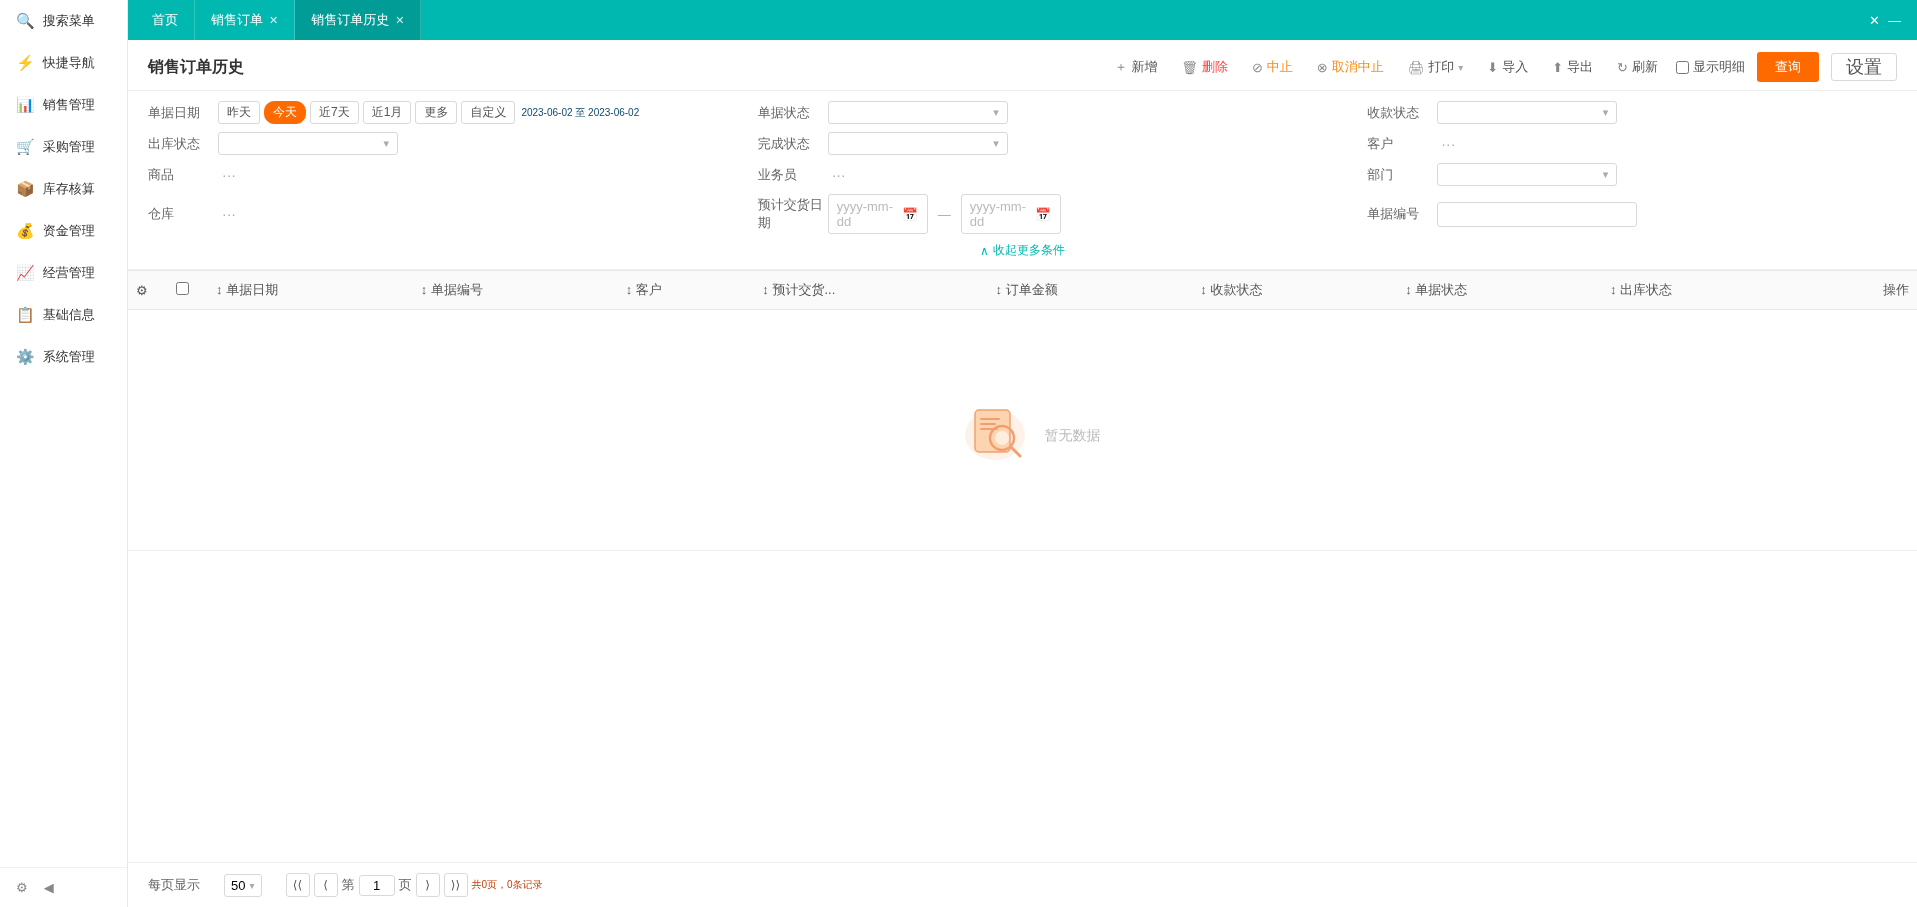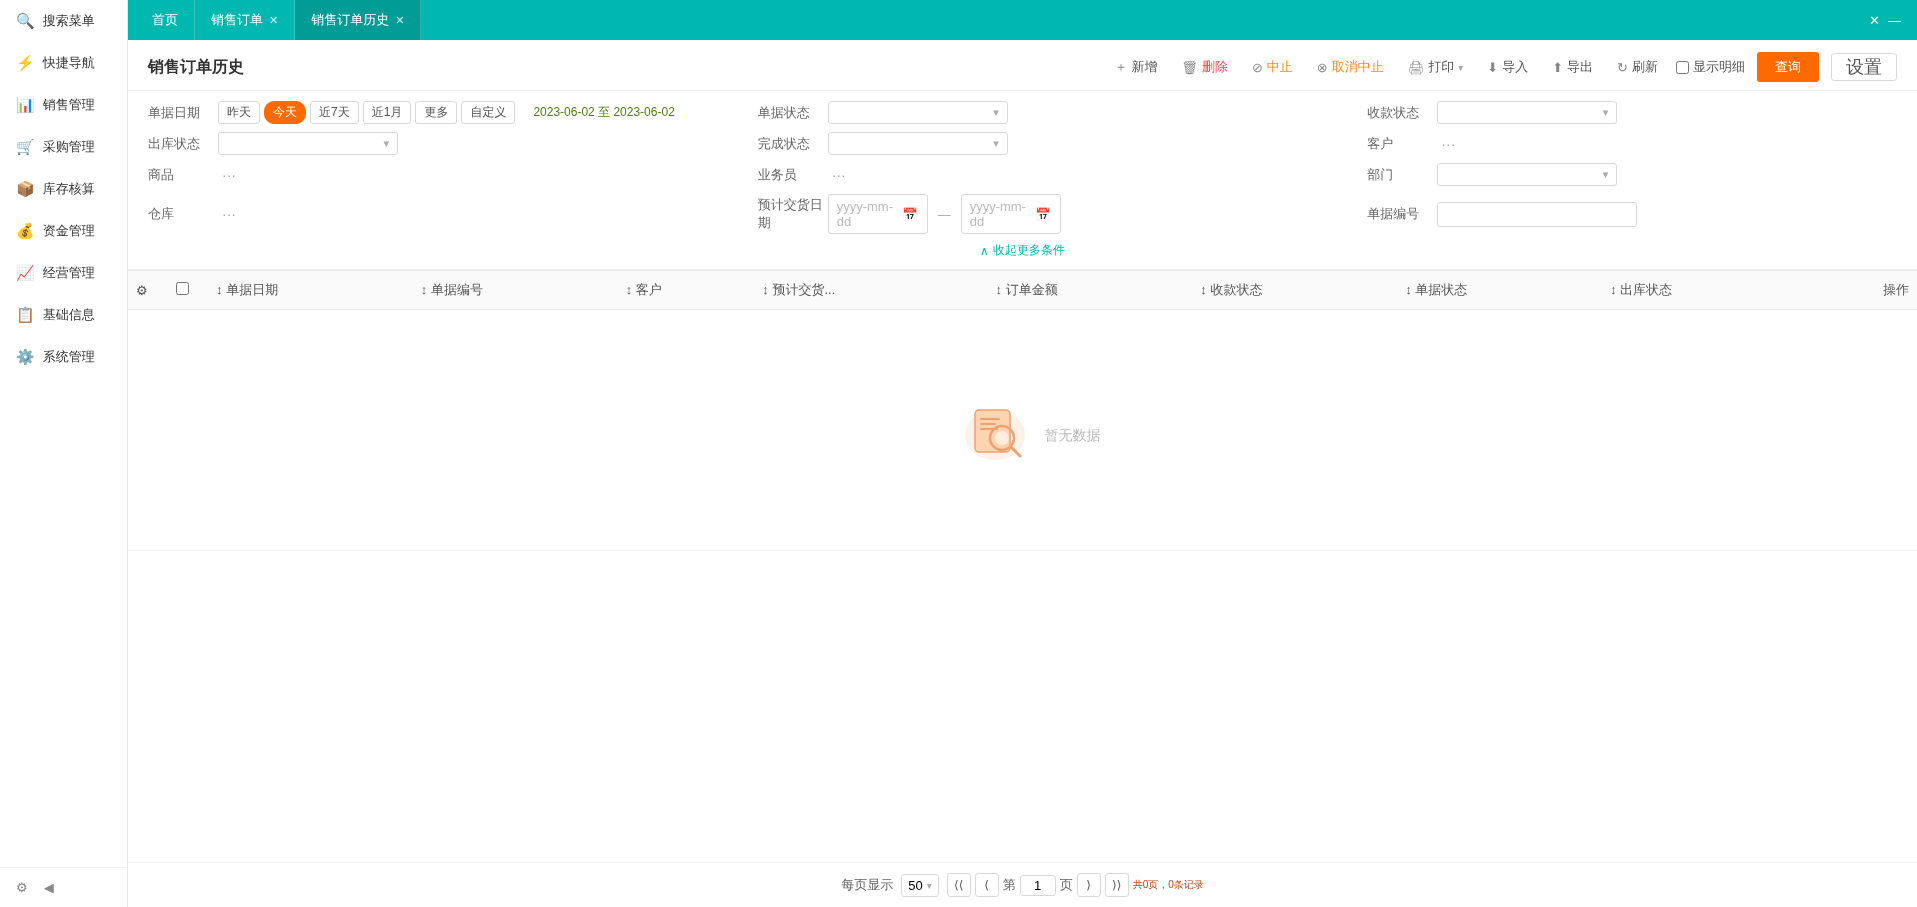--- a/index.html
+++ b/index.html
@@ -151,21 +151,21 @@
     .filter-label {
       width: 70px;
       color: #666;
       font-size: 13px;
       flex-shrink: 0;
     }
     .filter-field {
       display: flex;
       align-items: center;
       flex: 1;
-      gap: 18px;
+      gap: 6px;
       min-width: 0;
     }
     .date-buttons {
       display: flex;
       align-items: center;
       gap: 4px;
     }
     .date-btn {
       padding: 2px 8px;
       border: 1px solid #d9d9d9;
@@ -175,22 +175,22 @@
       cursor: pointer;
       font-size: 12px;
     }
     .date-btn.active {
       background: #ff6a00;
       color: #fff;
       border-color: #ff6a00;
       border-radius: 10px;
     }
     .date-range {
-      color: #4d7c0f;
-      font-size: 12px;
+      color: #0c4a6e;
+      font-size: 10px;
     }
     .select-field {
       border: 1px solid #d9d9d9;
       border-radius: 3px;
       background: #fff;
       padding: 4px 8px;
       font-size: 13px;
       color: #555;
       cursor: pointer;
       display: flex;
@@ -263,24 +263,24 @@
       align-items: center;
       justify-content: center;
       padding: 60px 0;
     }
     .empty-text { color: #bbb; font-size: 14px; margin-top: 12px; }
 
     
     .table-footer {
       display: flex;
       align-items: center;
-      justify-content: center;
+      justify-content: flex-start;
       padding: 10px 20px;
       border-top: 1px solid #f0f0f0;
-      gap: 8px;
+      gap: 24px;
       background: #fff;
     }
     .per-page-label { color: #666; font-size: 13px; }
     .per-page-select {
       border: 1px solid #d9d9d9;
       border-radius: 3px;
       padding: 3px 6px;
       font-size: 13px;
       cursor: pointer;
       display: flex; align-items: center; gap: 4px;

